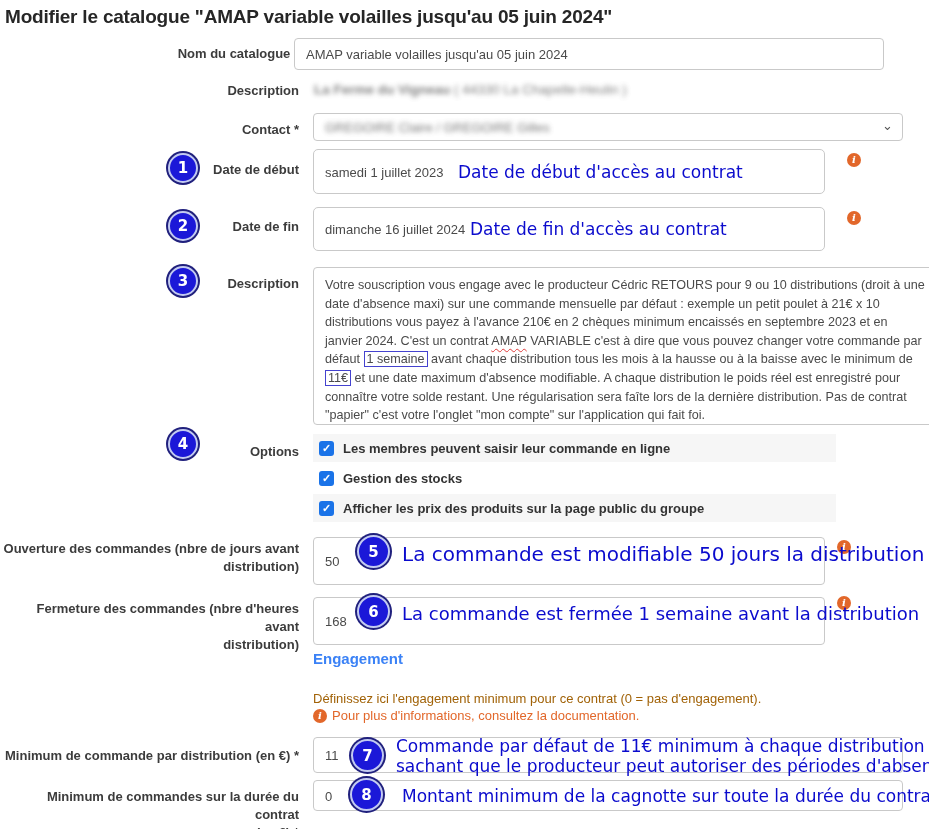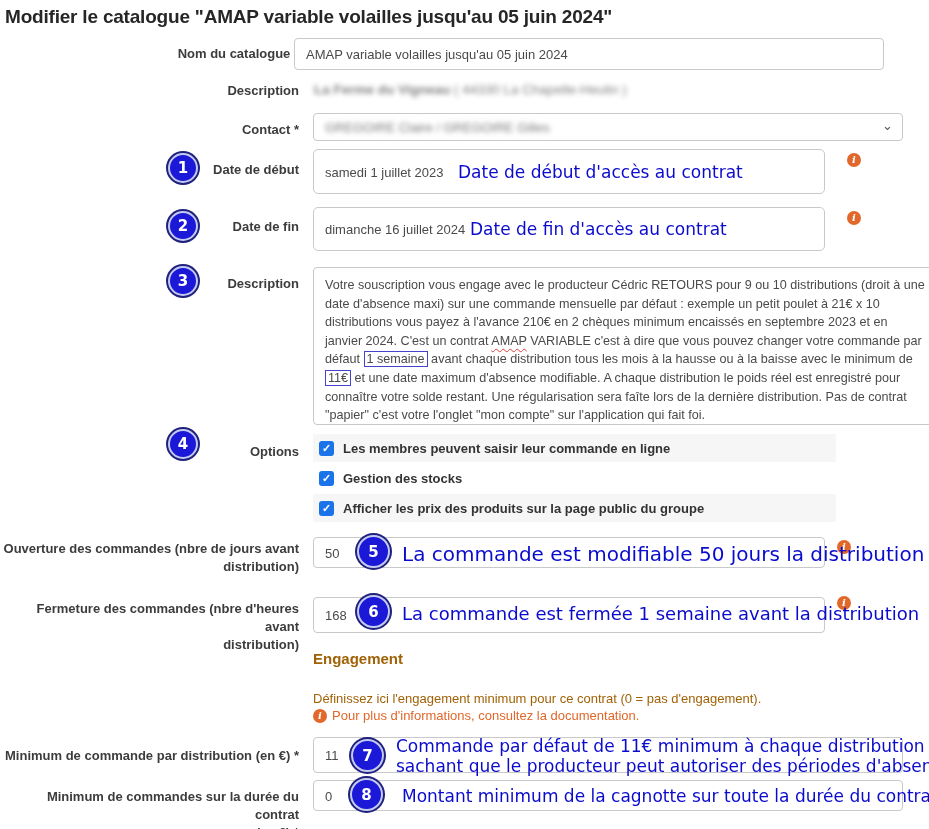--- a/index.html
+++ b/index.html
@@ -35,21 +35,21 @@
               font-size:12.6px; line-height:18.6px; color:#4a4a4a; }
   .desc-box .sq { text-decoration:underline wavy #e03c3c 1px; text-underline-offset:3px; }
   .desc-box .bluebox { border:1.5px solid #4442cf; padding:0 2px; }
 
   .opt-row { position:absolute; left:313px; width:523px; height:28px; display:flex; align-items:center; }
   .opt-row.shaded { background:#f6f6f6; }
   .cbx { width:15px; height:15px; margin-left:6px; border-radius:3px; background:#1a73e8;
          color:#fff; font-size:11px; font-weight:bold; display:flex; align-items:center; justify-content:center; flex:none; }
   .opt-label { margin-left:9px; font-size:13px; font-weight:600; color:#333; white-space:nowrap; }
 
-  .sec-head { position:absolute; left:313px; font-size:15px; font-weight:bold; color:#a16207; }
+  .sec-head { position:absolute; left:313px; font-size:15px; font-weight:bold; color:#3b82f6; }
   .hint { position:absolute; left:313px; font-size:13px; color:#a16207; }
   .doc-line { position:absolute; left:313px; display:flex; align-items:center; gap:5px; }
   .doc-line .info-icon { position:static; flex:none; }
   .doc-text { font-size:13px; color:#e2672a; }
 </style>
 </head>
 <body>
 
 <div class="page-title">Modifier le catalogue "AMAP variable volailles jusqu'au 05 juin 2024"</div>
 
@@ -102,31 +102,31 @@
     </div>
     <div class="opt-row shaded" style="top: 494px;">
       <div class="cbx">✓</div>
       <span class="opt-label">Afficher les prix des produits sur la page public du groupe</span>
     </div>
   </div>
 
 <div class="flabel" style="top:540px;">
   <span>Ouverture des commandes (nbre de jours avant</span><br><span>distribution)</span>
 </div>
-<div class="tbox" style="left:313px; top:537px; width:512px; height:31px;">
+<div class="tbox" style="left:313px; top:537px; width:512px; height:48px;">
   <span class="val">50</span>
 </div>
 <div class="marker" style="left:357px; top:535px; width:33px; height:33px;">5</div>
 <div class="blue-note" style="left:402px; top:542px; font-size:20px;">La commande est modifiable 50 jours la distribution</div>
 <div class="info-icon" style="left:837px; top:540px;">i</div>
 
 <div class="flabel" style="top:600px;">
   <span>Fermeture des commandes (nbre d'heures avant</span><br><span>distribution)</span>
 </div>
-<div class="tbox" style="left:313px; top:597px; width:512px; height:36px;">
+<div class="tbox" style="left:313px; top:597px; width:512px; height:48px;">
   <span class="val">168</span>
 </div>
 <div class="marker" style="left:357px; top:595px; width:33px; height:33px;">6</div>
 <div class="blue-note" style="left:402px; top:603px; font-size:18px;">La commande est fermée 1 semaine avant la distribution</div>
 <div class="info-icon" style="left:837px; top:596px;">i</div>
 
 <div class="sec-head" style="top:650px;">Engagement</div>
 <div class="hint" style="top:691px;">Définissez ici l'engagement minimum pour ce contrat (0 = pas d'engagement).</div>
 <div class="doc-line" style="top:708px;">
   <span class="info-icon">i</span>

